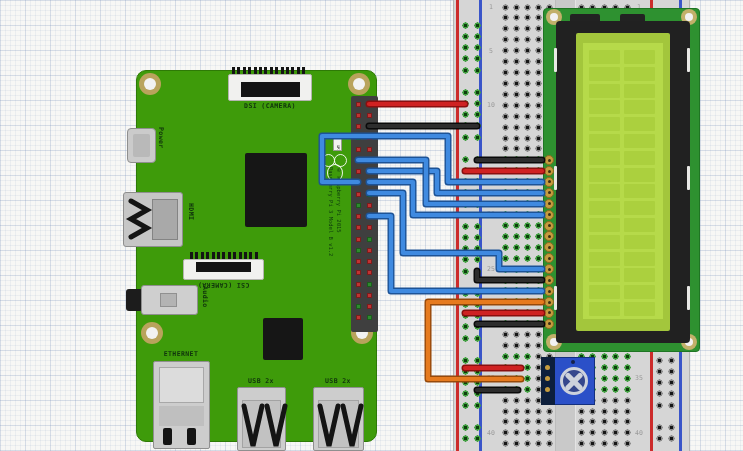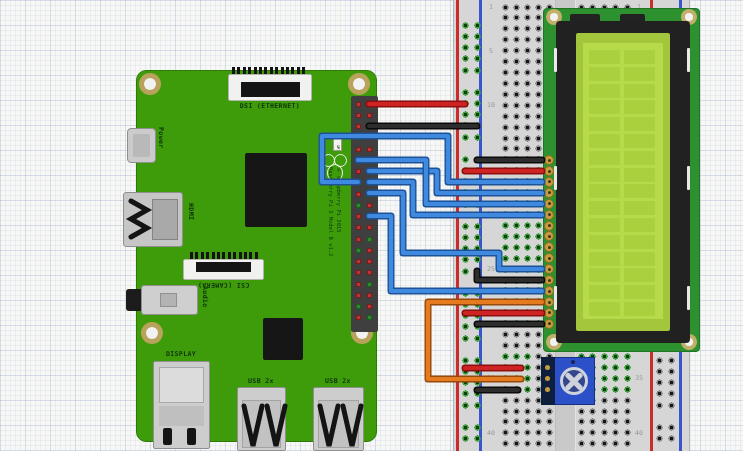--- a/index.html
+++ b/index.html
@@ -607,40 +607,40 @@
   <div class="abs" style="left:146px;top:327px;width:12px;height:12px;border-radius:50%;background:#f2f2f2;"></div>
   <div class="abs" style="left:356px;top:327px;width:12px;height:12px;border-radius:50%;background:#f2f2f2;"></div>
 
   <div class="abs" style="left:127px;top:128px;width:29px;height:35px;background:#cbcbcb;border:1.5px solid #8f8f8f;border-radius:4px;box-sizing:border-box;"></div>
   <div class="abs" style="left:133px;top:134px;width:17px;height:23px;background:#b9b9b9;border-radius:2px;"></div>
   <div class="pilabel vtext" style="left:157px;top:127px;height:42px;">Power</div>
 
   <div class="abs" style="left:232px;top:67px;width:76px;height:8px;background:repeating-linear-gradient(90deg,#141414 0 3px,transparent 3px 5.4px);"></div>
   <div class="abs" style="left:228px;top:74px;width:84px;height:27px;background:#f1f1ef;border:1px solid #b5b5b0;border-radius:2px;box-sizing:border-box;"></div>
   <div class="abs" style="left:241px;top:82px;width:59px;height:15px;background:#141414;"></div>
-  <div class="pilabel" style="left:228px;top:102px;width:84px;text-align:center;">DSI (ETHERNET)</div>
+  <div class="pilabel" style="left:228px;top:102px;width:84px;text-align:center;">DSI (CAMERA)</div>
 
   <div class="abs" style="left:123px;top:192px;width:60px;height:55px;background:#c6c6c6;border:1.5px solid #8f8f8f;border-radius:3px;box-sizing:border-box;"></div>
   <div class="abs" style="left:152px;top:199px;width:26px;height:41px;background:#a9a9a9;border:1px solid #848484;box-sizing:border-box;"></div>
   <div class="pilabel vtext" style="left:187px;top:203px;height:36px;">HDMI</div>
 
   <div class="abs" style="left:190px;top:252px;width:68px;height:8px;background:repeating-linear-gradient(90deg,#141414 0 3px,transparent 3px 5.4px);"></div>
   <div class="abs" style="left:183px;top:259px;width:81px;height:21px;background:#f1f1ef;border:1px solid #b5b5b0;border-radius:2px;box-sizing:border-box;"></div>
   <div class="abs" style="left:196px;top:262px;width:55px;height:10px;background:#141414;"></div>
   <div class="pilabel" style="left:183px;top:281px;width:81px;text-align:center;transform:rotate(180deg);">CSI (CAMERA)</div>
 
   <div class="abs" style="left:126px;top:289px;width:17px;height:22px;background:#1c1c1c;border-radius:3px;"></div>
   <div class="abs" style="left:141px;top:285px;width:57px;height:30px;background:#cfcfcf;border:1.5px solid #8f8f8f;border-radius:3px;box-sizing:border-box;"></div>
   <div class="abs" style="left:160px;top:293px;width:17px;height:14px;background:#b3b3b3;border:1px solid #909090;box-sizing:border-box;"></div>
   <div class="pilabel vtext" style="left:201px;top:286px;height:36px;">Audio</div>
 
   <div class="abs" style="left:245px;top:153px;width:62px;height:74px;background:#161616;border-radius:2px;"></div>
   <div class="abs" style="left:263px;top:318px;width:40px;height:42px;background:#161616;border-radius:2px;"></div>
 
-  <div class="pilabel" style="left:150px;top:350px;width:62px;text-align:center;">DISPLAY</div>
+  <div class="pilabel" style="left:150px;top:350px;width:62px;text-align:center;">ETHERNET</div>
   <div class="abs" style="left:153px;top:361px;width:57px;height:88px;background:#cdcdcd;border:1.5px solid #8f8f8f;border-radius:2px;box-sizing:border-box;"></div>
   <div class="abs" style="left:159px;top:367px;width:45px;height:36px;background:#dcdcdc;border:1px solid #a8a8a8;box-sizing:border-box;"></div>
   <div class="abs" style="left:159px;top:406px;width:45px;height:20px;background:#bfbfbf;"></div>
   <div class="abs" style="left:163px;top:428px;width:9px;height:17px;background:#141414;border-radius:2px;"></div>
   <div class="abs" style="left:187px;top:428px;width:9px;height:17px;background:#141414;border-radius:2px;"></div>
 
   <div class="pilabel" style="left:237px;top:377px;width:48px;text-align:center;">USB 2x</div>
   <div class="abs" style="left:237px;top:387px;width:49px;height:64px;background:#cdcdcd;border:1.5px solid #8f8f8f;border-radius:2px;box-sizing:border-box;"></div>
   <div class="abs" style="left:242px;top:400px;width:39px;height:48px;background:#c2c2c2;border:1px solid #a3a3a3;box-sizing:border-box;"></div>
   <div class="pilabel" style="left:313px;top:377px;width:50px;text-align:center;">USB 2x</div>

